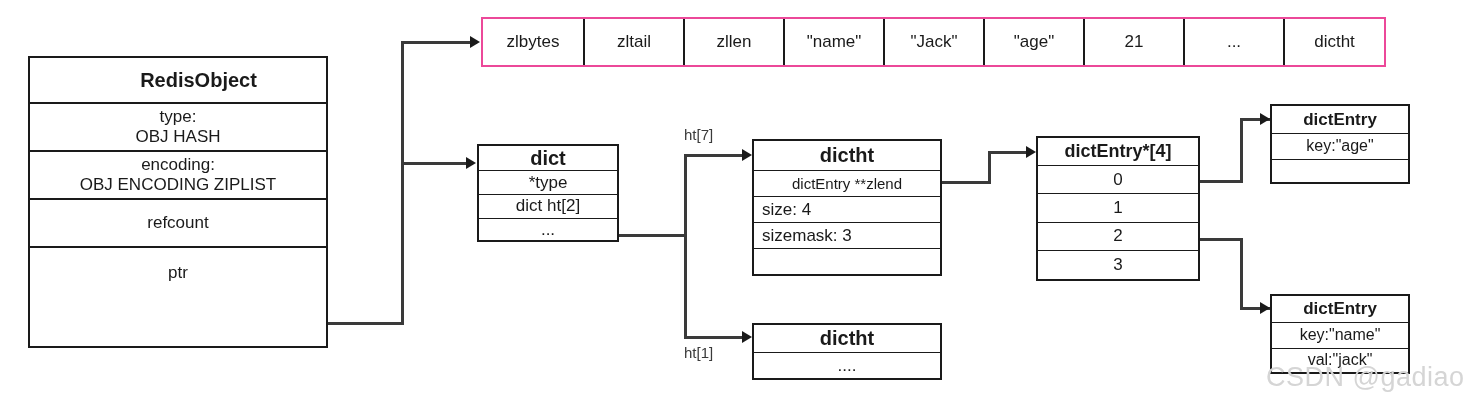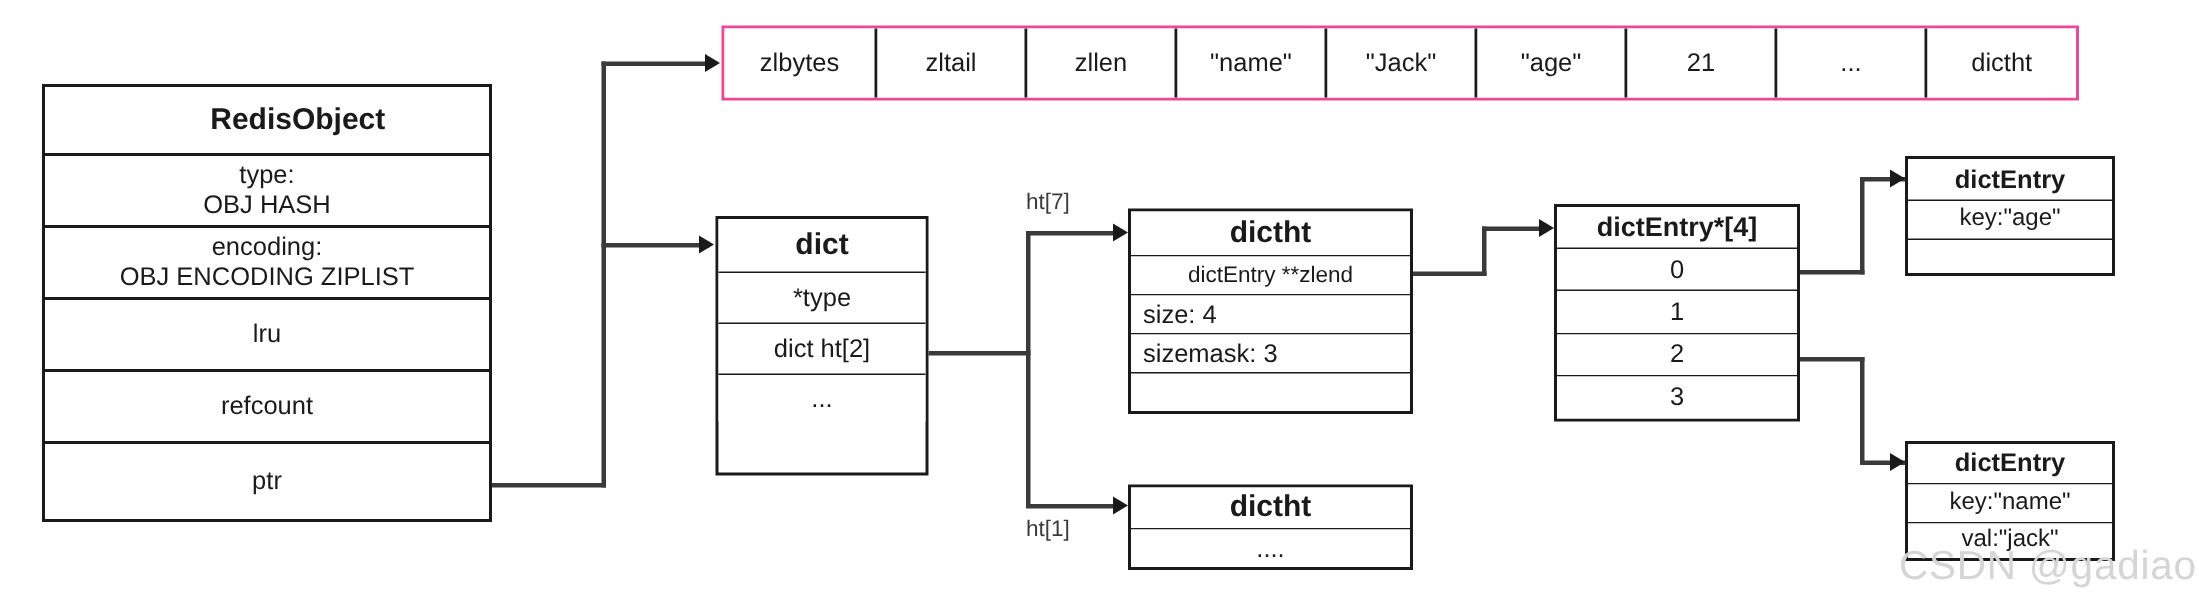--- a/index.html
+++ b/index.html
@@ -105,38 +105,37 @@
 <body>
 
 <div id="canvas">
 
   <div class="box" style="left:28px; top:56px; width:300px; height:292px;">
     <div class="row hdr" style="height:46px;padding-left:45px;">RedisObject</div>
     <div class="row" style="height:48px;">type:
 OBJ HASH</div>
     <div class="row" style="height:48px;">encoding:
 OBJ ENCODING ZIPLIST</div>
-    <div class="row" style="height:48px;">lru</div>
     <div class="row" style="height:48px;">refcount</div>
     <div class="row last" style="height:50px;">ptr</div>
   </div>
 
   <div class="strip" style="left:481px; top:17px; width:905px; height:50px;">
     <div class="cell" style="width:102px;">zlbytes</div>
     <div class="cell" style="width:100px;">zltail</div>
     <div class="cell" style="width:100px;">zllen</div>
     <div class="cell" style="width:100px;">"name"</div>
     <div class="cell" style="width:100px;">"Jack"</div>
     <div class="cell" style="width:100px;">"age"</div>
     <div class="cell" style="width:100px;">21</div>
     <div class="cell" style="width:100px;">...</div>
     <div class="cell last" style="width:99px;">dictht</div>
   </div>
 
-  <div class="box" style="left:477px; top:144px; width:142px; height:173px;">
+  <div class="box" style="left:477px; top:144px; width:142px; height:98px;">
     <div class="row hdr thin" style="height:36px;">dict</div>
     <div class="row thin" style="height:34px;">*type</div>
     <div class="row thin" style="height:34px;">dict ht[2]</div>
     <div class="row last" style="height:31px;">...</div>
   </div>
 
   <div class="box" style="left:752px; top:139px; width:190px; height:137px;">
     <div class="row hdr thin" style="height:30px;">dictht</div>
     <div class="row thin" style="height:26px; font-size:15px;">dictEntry **zlend</div>
     <div class="row thin leftish" style="height:26px;">size: 4</div>

